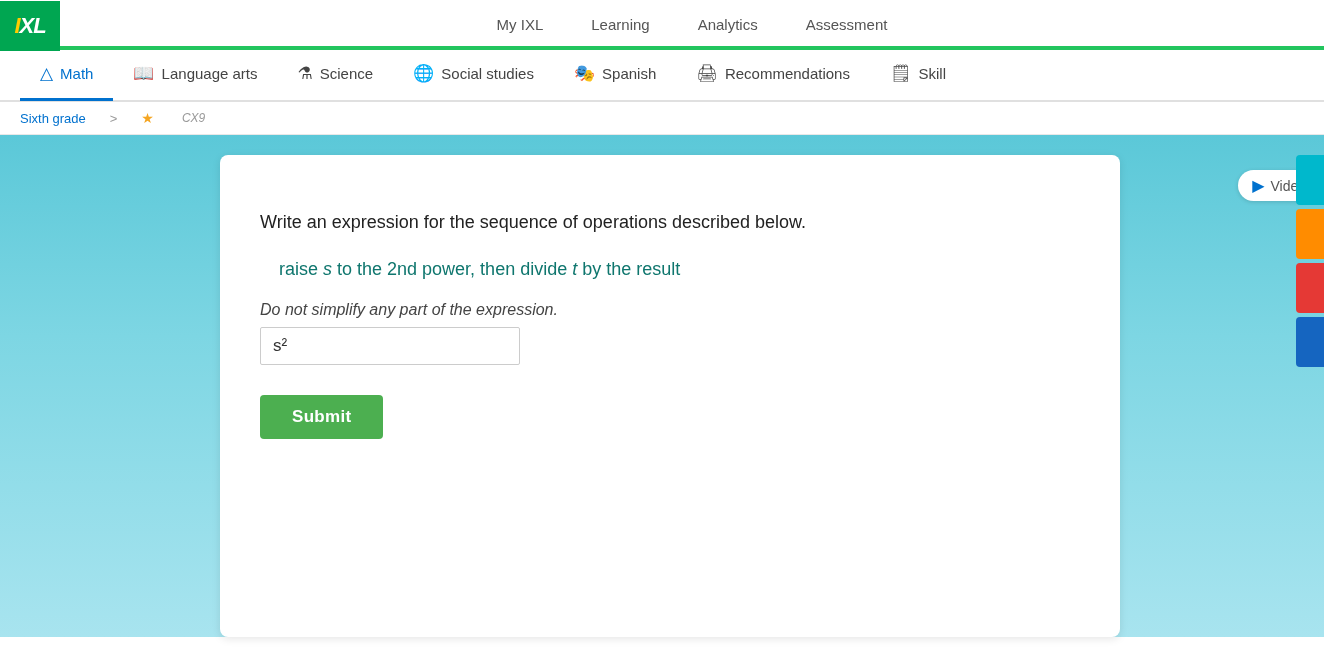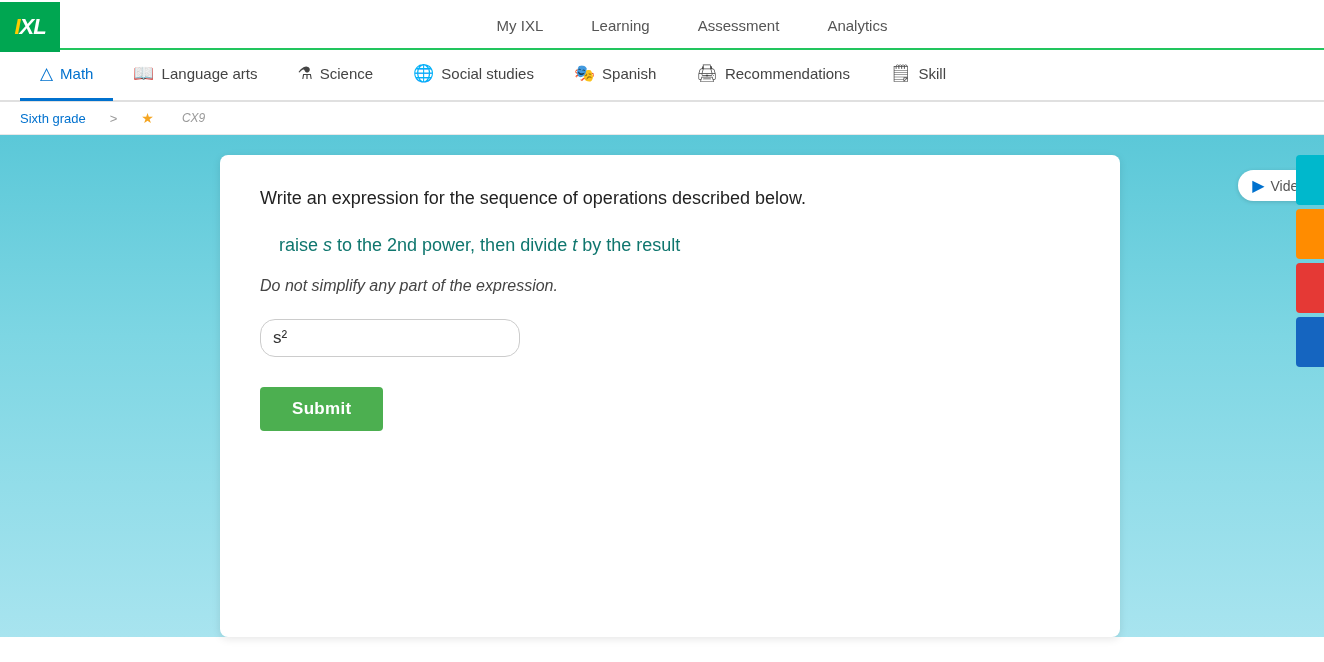--- a/index.html
+++ b/index.html
@@ -1,21 +1,21 @@
 <!DOCTYPE html>
 <html><head>
   <meta charset="utf-8">
   <style>
     * { margin: 0; padding: 0; box-sizing: border-box; }
     body { font-family: 'Arial', sans-serif; background: #fff; width: 1324px; height: 662px; overflow: hidden; }
 
     
     .top-bar {
       background: #fff;
-      border-bottom: 2px solid #22c55e;
+      border-bottom: 4px solid #22c55e;
       display: flex;
       align-items: center;
       height: 50px;
       padding: 6px 0 0 0;
     }
     .logo-area {
       background: #00a651;
       width: 60px;
       height: 50px;
       display: flex;
@@ -164,43 +164,44 @@
     .side-tab-orange { background: #ff8c00; }
     .side-tab-red { background: #e53935; }
     .side-tab-blue { background: #1565c0; }
 
     
     .question-instruction {
       font-size: 18px;
       color: #222;
       margin-bottom: 20px;
       line-height: 1.5;
+      margin-top: 24px;
     }
     .question-body {
       font-size: 18px;
       color: #0f766e;
       margin-bottom: 18px;
       margin-left: 19px;
       line-height: 1.5;
     }
     .question-body em { font-style: italic; }
     .question-note {
       font-size: 16px;
       color: #444;
       font-style: italic;
-      margin-bottom: 24px;
+      margin-bottom: 8px;
     }
 
     
     .answer-input-wrap {
       margin-bottom: 30px;
     }
     .answer-input {
       border: 1.5px solid #ccc;
-      border-radius: 15px;
+      border-radius: 2px;
       padding: 8px 12px;
       font-size: 17px;
       width: 260px;
       color: #333;
       outline: none;
     }
 
     
     .submit-btn {
       background: #4caf50;
@@ -219,22 +220,22 @@
 
 <div class="top-bar">
   <div class="logo-area">
     <span class="logo-text">
       <span class="logo-i">I</span>XL
     </span>
   </div>
   <div class="top-nav-links">
     <a class="top-nav-link">My IXL</a>
     <a class="top-nav-link">Learning</a>
+    <a class="top-nav-link">Analytics</a>
     <a class="top-nav-link">Assessment</a>
-    <a class="top-nav-link">Analytics</a>
   </div>
 </div>
 
 <div class="subject-bar">
   <div class="subject-item active">
     <span class="subject-icon">△</span>
     <span>Math</span>
   </div>
   <div class="subject-item">
     <span class="subject-icon">📖</span>

